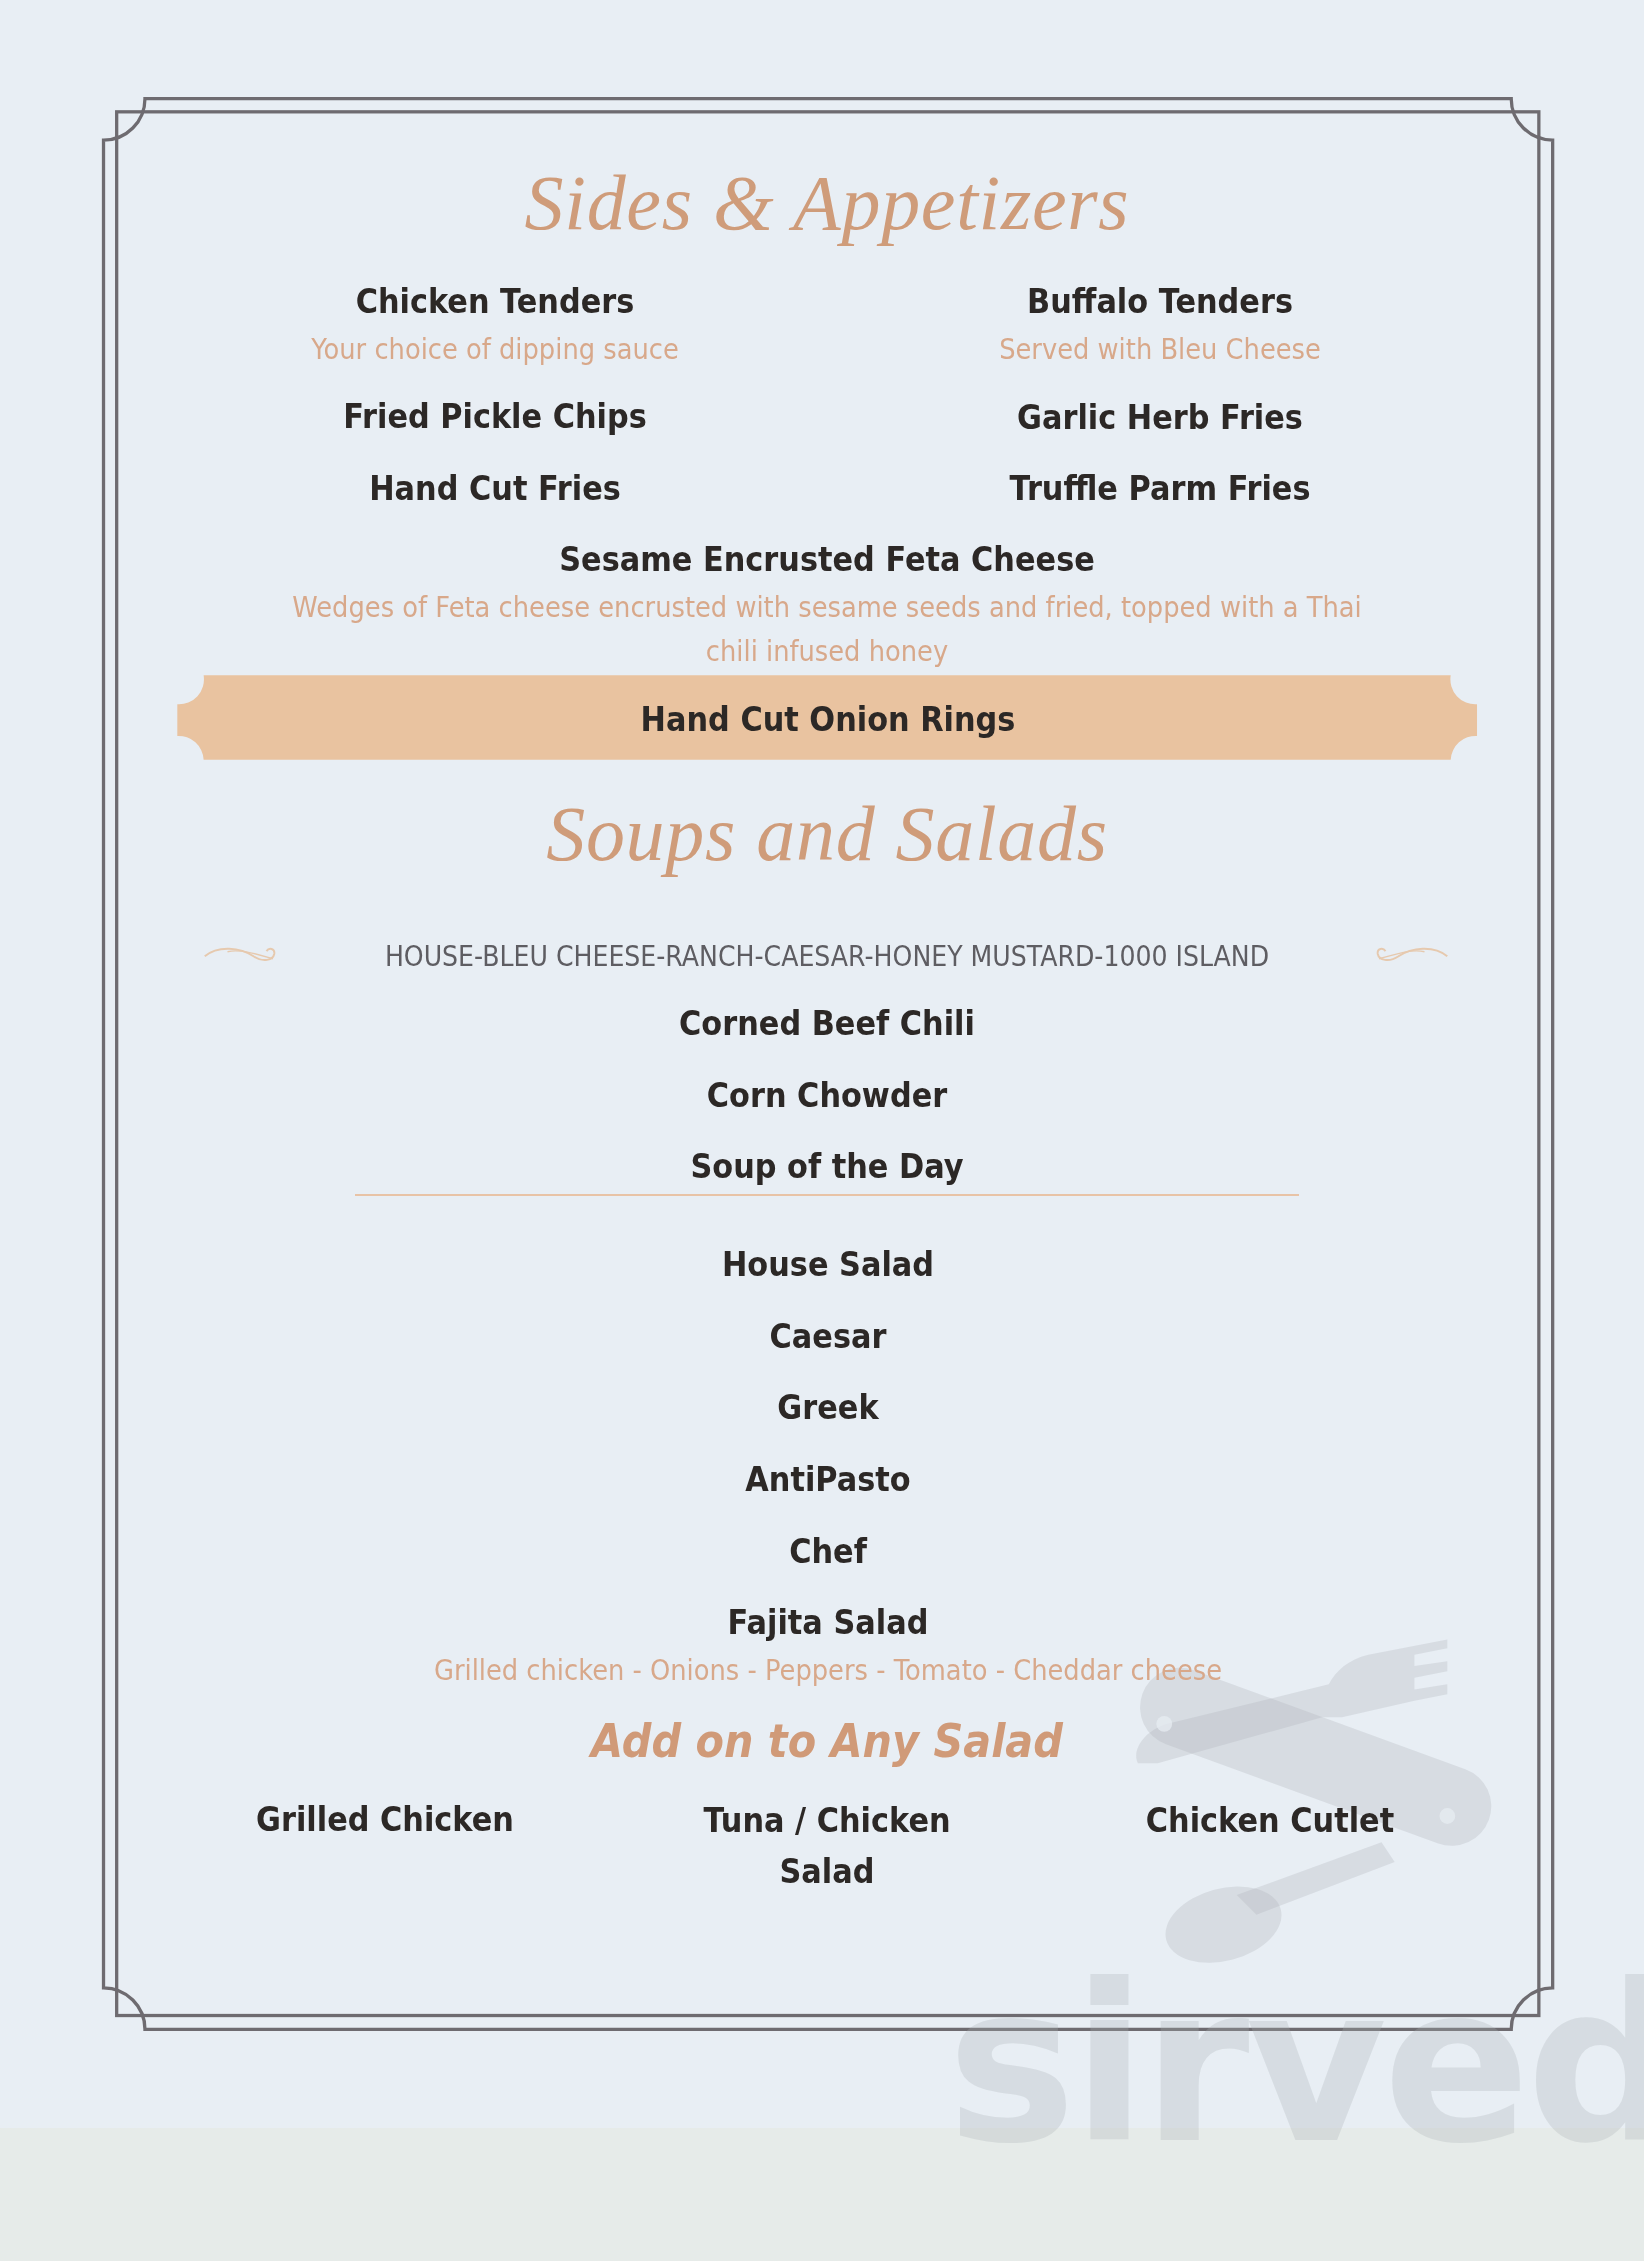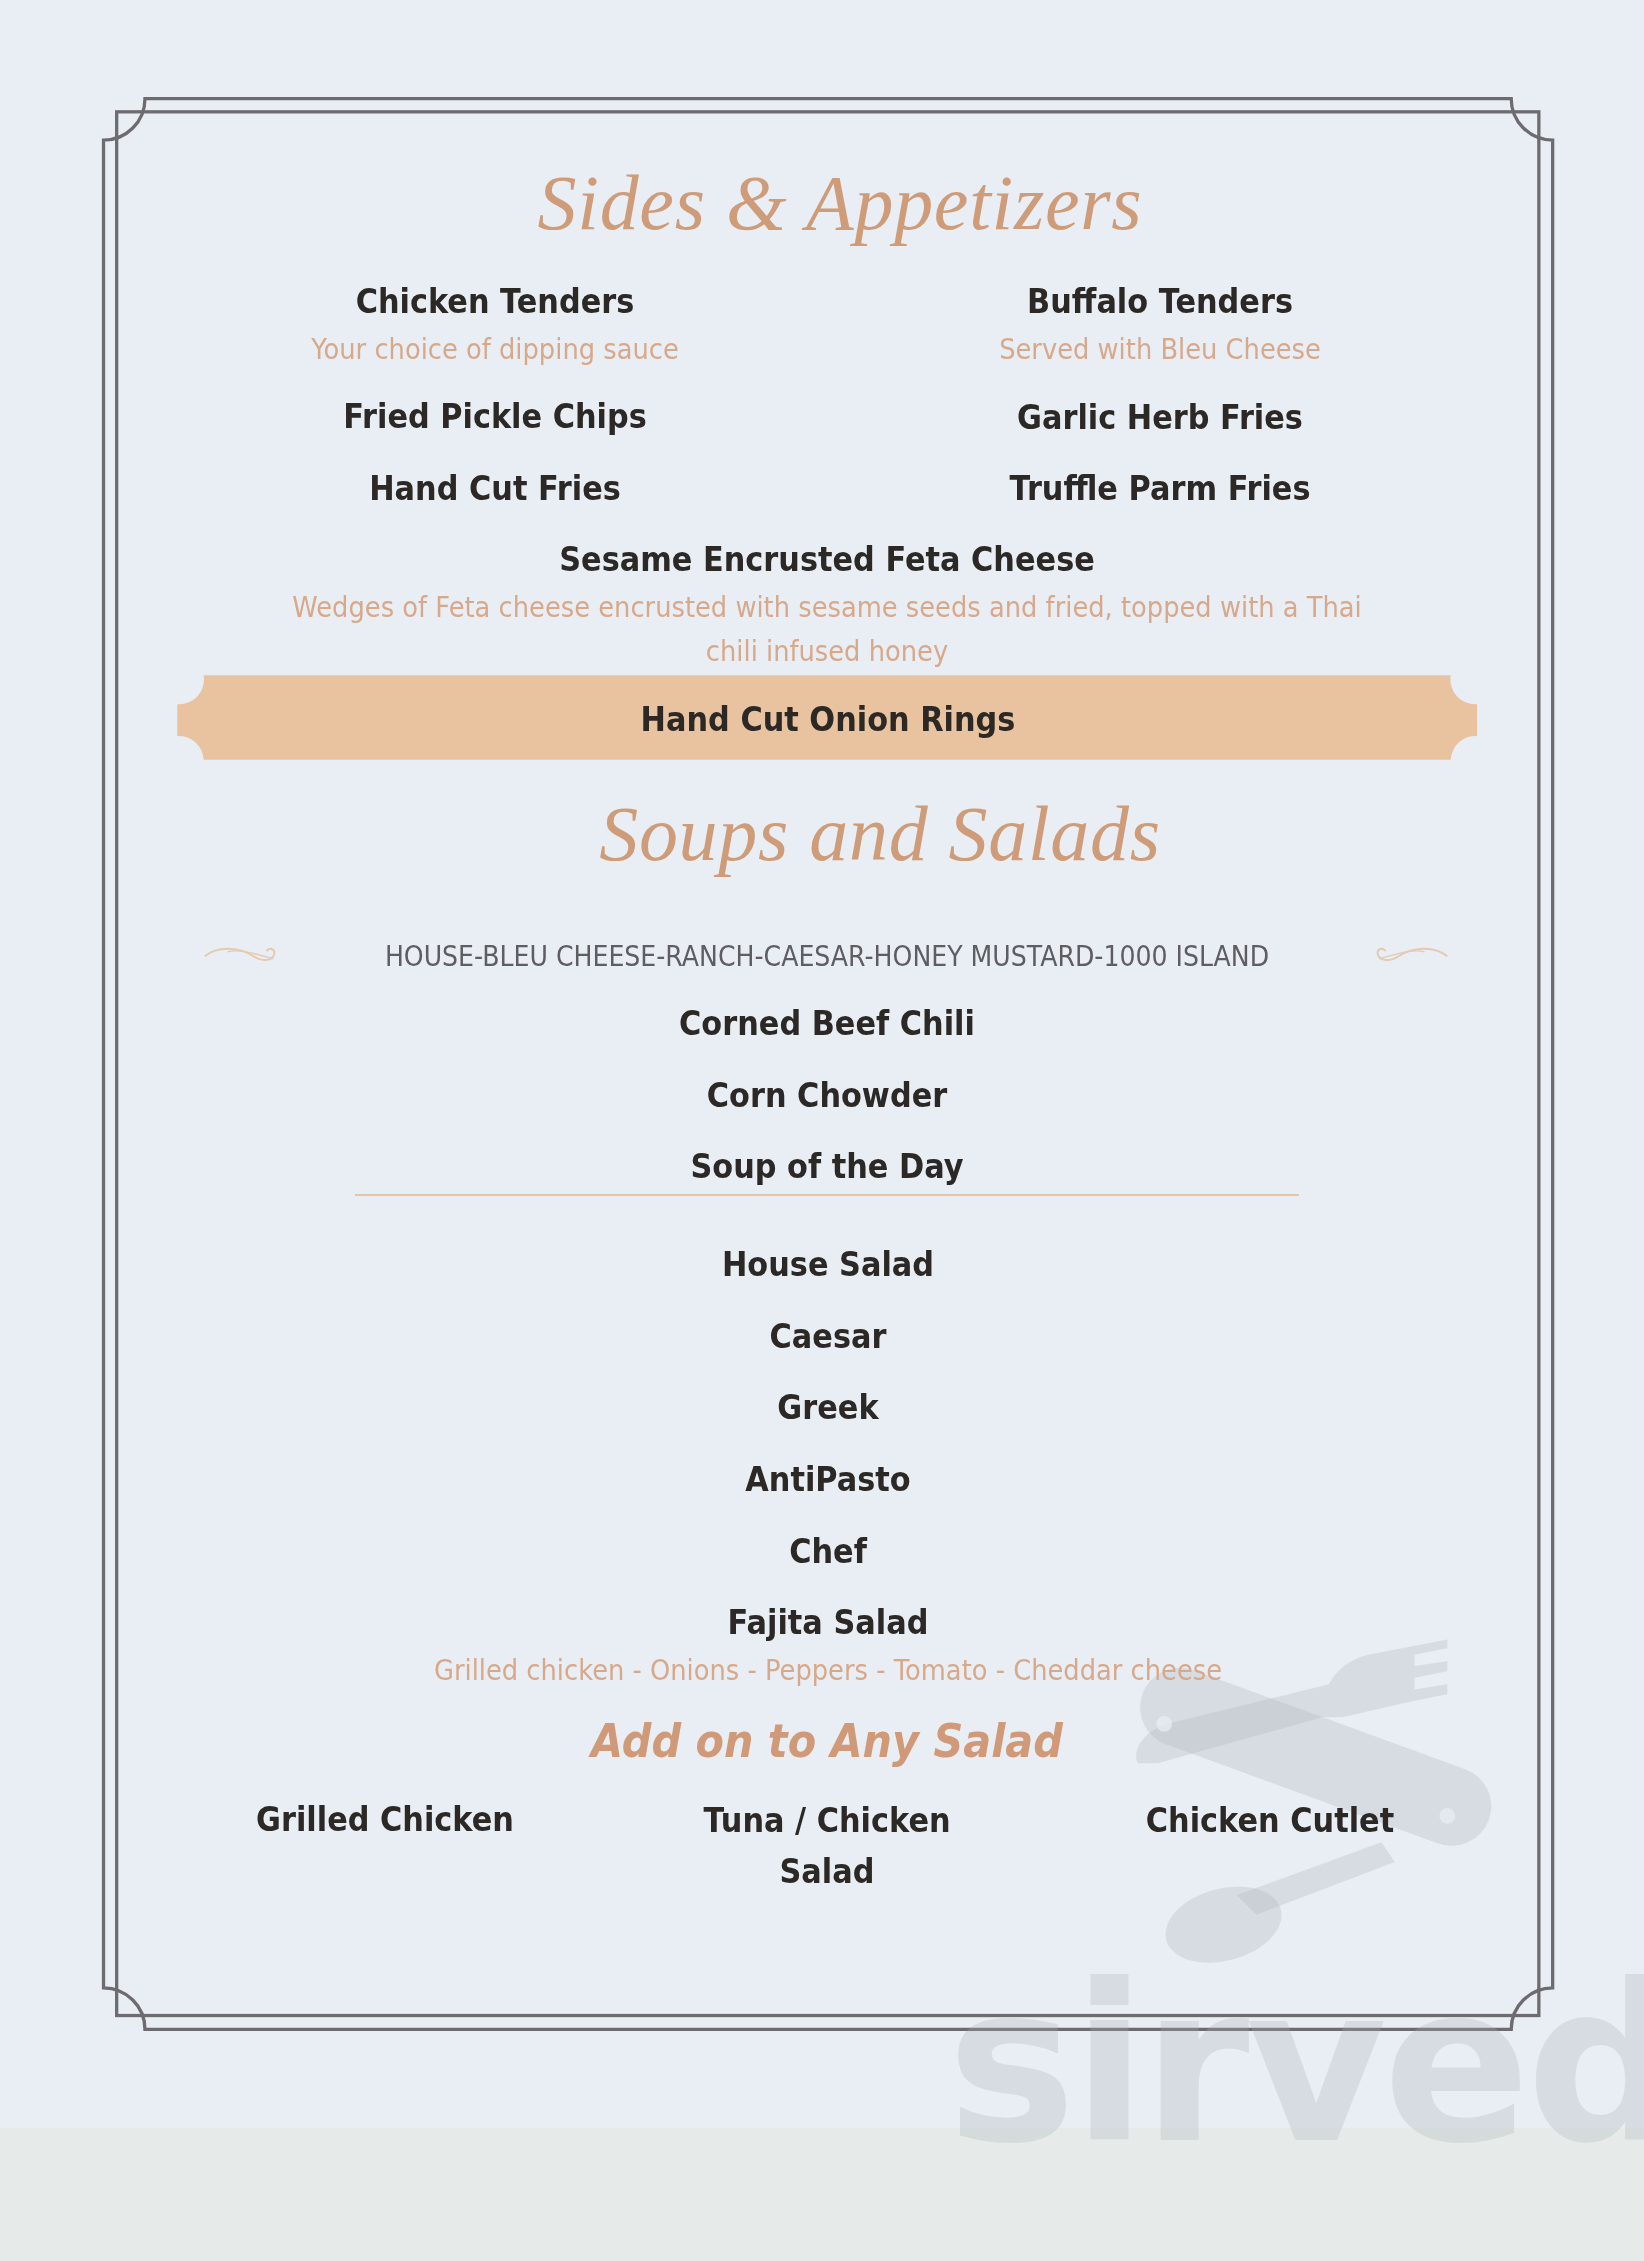--- a/index.html
+++ b/index.html
@@ -9,21 +9,21 @@
     font-family: "Liberation Sans", sans-serif;
   }
   .paper {
     position: absolute; left: 0; top: 0; width: 1645px; height: 2128px;
     background: #e8eef4;
   }
   .frame { position: absolute; left: 0; top: 0; width: 1645px; height: 2128px; }
   .t { position: absolute; white-space: nowrap; transform: translate(-50%, -50%); text-align: center; }
   .title {
     font-family: "Liberation Serif", serif; font-style: italic;
-    font-size: 78px; color: #cf9c7a; letter-spacing: 0.7px; margin-left: 13px;
+    font-size: 78px; color: #cf9c7a; letter-spacing: 0.7px;
   }
   .item {
     font-family: "DejaVu Sans", sans-serif; font-weight: bold;
     font-size: 33px; color: #2c2826; transform: translate(-50%, -50%) scaleX(0.92);
   }
   .desc {
     font-family: "DejaVu Sans", sans-serif;
     font-size: 28px; color: #d8a88a; transform: translate(-50%, -50%) scaleX(0.92);
   }
   .dress {
@@ -85,21 +85,21 @@
 
 <div class="t item" style="left:827px; top:559px;">Sesame Encrusted Feta Cheese</div>
 <div class="t desc" style="left:827px; top:607px;">Wedges of Feta cheese encrusted with sesame seeds and fried, topped with a Thai</div>
 <div class="t desc" style="left:827px; top:651px;">chili infused honey</div>
 
 <svg class="banner" viewBox="0 0 1980 132" preserveAspectRatio="none">
   <path fill="#e9c3a0" d="M42 2 L1937 2 A38 38 0 0 0 1977 46 L1977 94 A38 38 0 0 0 1937 130 L42 130 A38 38 0 0 0 2 94 L2 46 A38 38 0 0 0 42 2 Z"></path>
 </svg>
 <div class="t item" style="left:828px; top:719px;">Hand Cut Onion Rings</div>
 
-<div class="t title" style="left:867px; top:834px;">Soups and Salads</div>
+<div class="t title" style="left:827px; top:834px;">Soups and Salads</div>
 
 <svg class="swirl" style="left:201px; top:942px;" width="79" height="26" viewBox="0 0 120 40">
   <path d="M5 22 C25 5 60 8 80 22 C95 32 110 28 112 18 C113 10 104 8 100 14" fill="none" stroke="#e6c9ae" stroke-width="3"></path>
   <path d="M40 15 C60 10 90 20 110 26" fill="none" stroke="#e6c9ae" stroke-width="2"></path>
 </svg>
 <div class="t dress" style="left:827px; top:956px;">HOUSE-BLEU CHEESE-RANCH-CAESAR-HONEY MUSTARD-1000 ISLAND</div>
 <svg class="swirl" style="left:1372px; top:942px;" width="79" height="26" viewBox="0 0 120 40">
   <path d="M115 22 C95 5 60 8 40 22 C25 32 10 28 8 18 C7 10 16 8 20 14" fill="none" stroke="#e6c9ae" stroke-width="3"></path>
   <path d="M80 15 C60 10 30 20 10 26" fill="none" stroke="#e6c9ae" stroke-width="2"></path>
 </svg>

